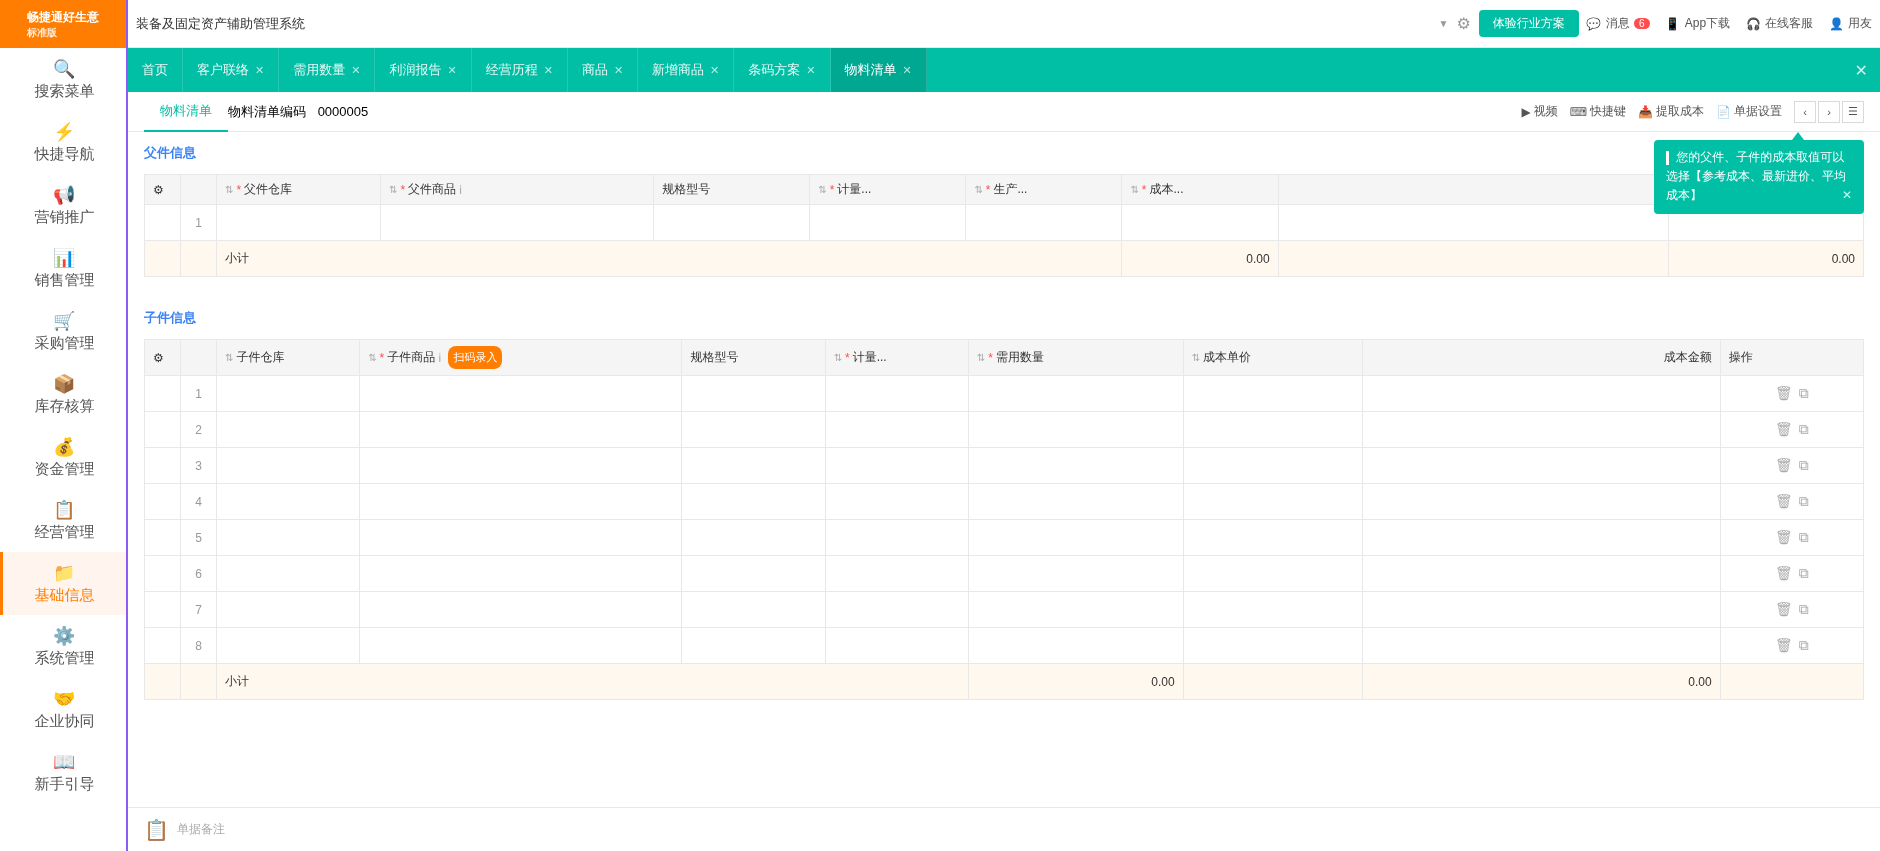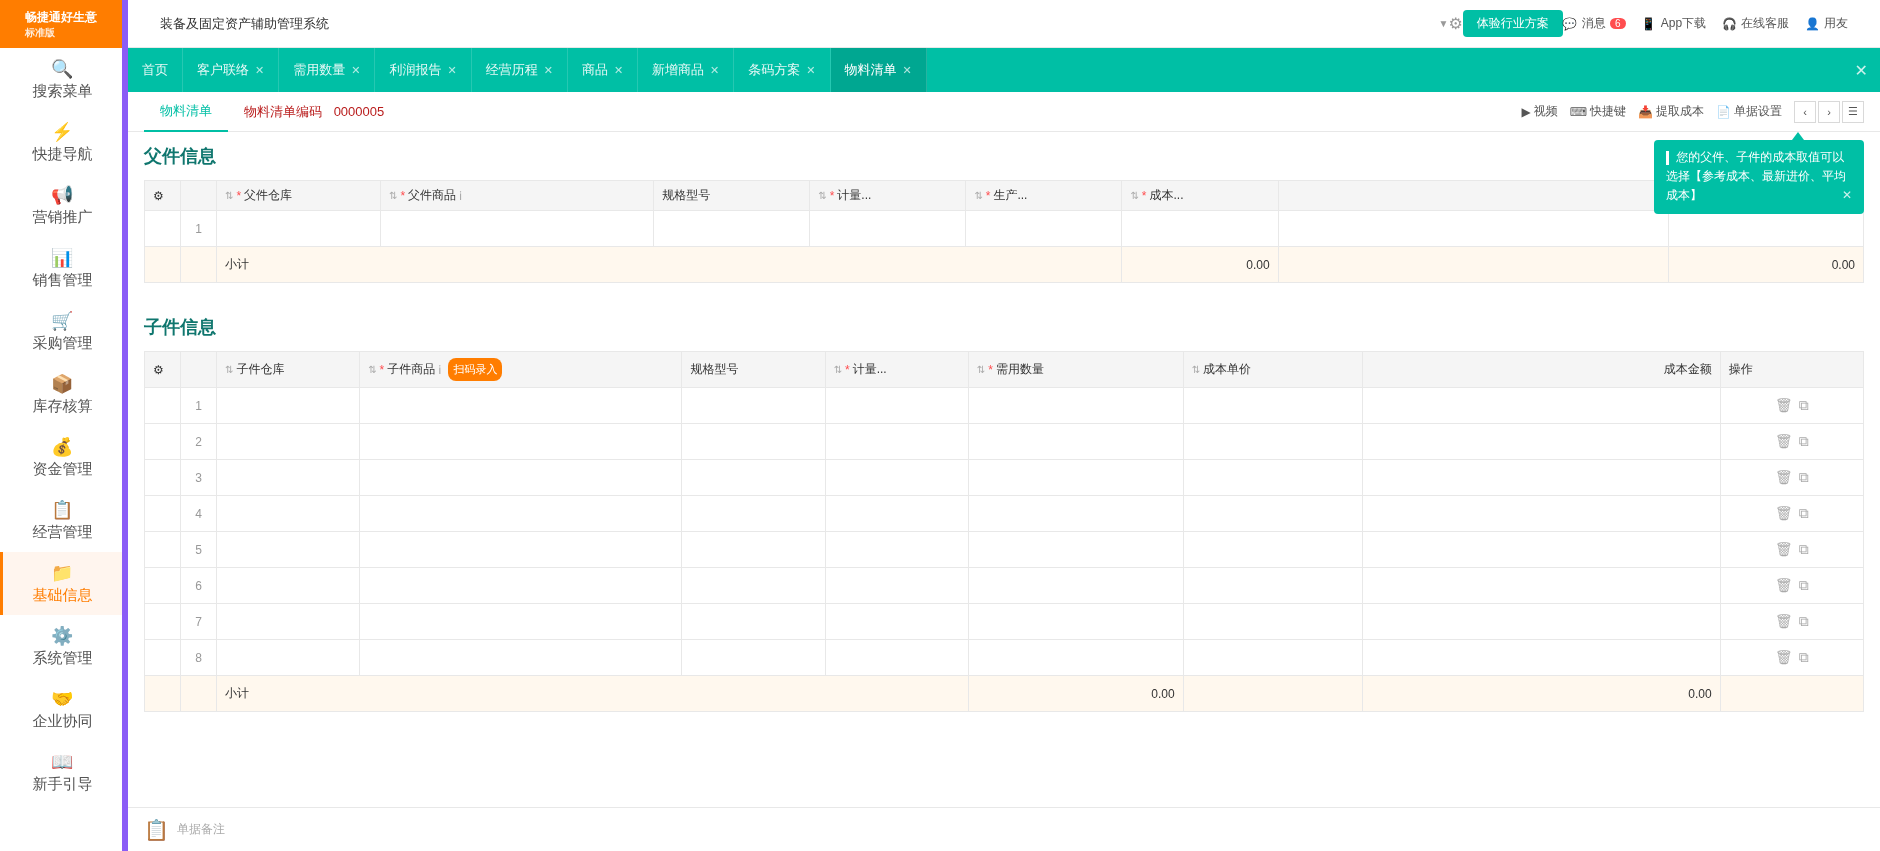--- a/index.html
+++ b/index.html
@@ -2,21 +2,21 @@
 <html><head>
   <meta charset="utf-8">
   <style>
     * { box-sizing: border-box; margin: 0; padding: 0; }
     body { font-family: 'Microsoft YaHei', Arial, sans-serif; font-size: 13px; color: #333; display: flex; height: 851px; overflow: hidden; }
 
     
     .sidebar {
       width: 128px;
       background: #fff;
-      border-right: 6px solid #8b5cf6;
+      border-right: 2px solid #8b5cf6;
       display: flex;
       flex-direction: column;
       flex-shrink: 0;
     }
     .sidebar-logo {
       background: #ff7d00;
       height: 48px;
       display: flex;
       align-items: center;
       justify-content: center;
@@ -46,22 +46,22 @@
     
     .main { flex: 1; display: flex; flex-direction: column; overflow: hidden; }
 
     
     .top-header {
       height: 48px;
       background: #fff;
       border-bottom: 1px solid #e8e8e8;
       display: flex;
       align-items: center;
-      padding: 0 32px;
-      gap: 0;
+      padding: 0 8px;
+      gap: 8px;
       flex-shrink: 0;
     }
     .system-title { font-size: 13px; color: #333; font-weight: 500; flex: 1; }
     .header-btn {
       background: #00bfa5;
       color: #fff;
       border: none;
       border-radius: 4px;
       padding: 5px 14px;
       font-size: 12px;
@@ -112,29 +112,29 @@
       padding: 0 16px;
       height: 40px;
       display: flex;
       align-items: center;
       font-size: 13px;
       cursor: pointer;
       border-bottom: 2px solid transparent;
       color: #555;
     }
     .sub-tab.active { border-bottom-color: #00bfa5; color: #00bfa5; font-weight: 500; }
-    .sub-tab-code { margin-left: 16px; font-size: 13px; color: #b91c1c; }
+    .sub-tab-code { font-size: 13px; color: #000000; }
     .sub-tab-actions { margin-left: auto; display: flex; align-items: center; gap: 12px; font-size: 12px; color: #555; }
     .sub-tab-action { display: flex; align-items: center; gap: 3px; cursor: pointer; }
     .pagination-btns { display: flex; gap: 2px; }
     .pg-btn { width: 22px; height: 22px; border: 1px solid #d9d9d9; background: #fff; display: flex; align-items: center; justify-content: center; cursor: pointer; font-size: 11px; color: #555; }
 
     
     .form-section { background: #fff; padding: 12px 16px; flex-shrink: 0; }
-    .section-title { font-size: 18px; font-weight: 600; color: #0f766e; margin-bottom: 8px; padding-bottom: 4px; }
+    .section-title { font-size: 13px; font-weight: 600; color: #3b82f6; margin-bottom: 8px; padding-bottom: 4px; }
 
     
     .data-table { width: 100%; border-collapse: collapse; font-size: 12px; }
     .data-table th {
       background: #f5f5f5;
       border: 1px solid #e8e8e8;
       padding: 6px 8px;
       text-align: left;
       color: #333;
       font-weight: 500;

